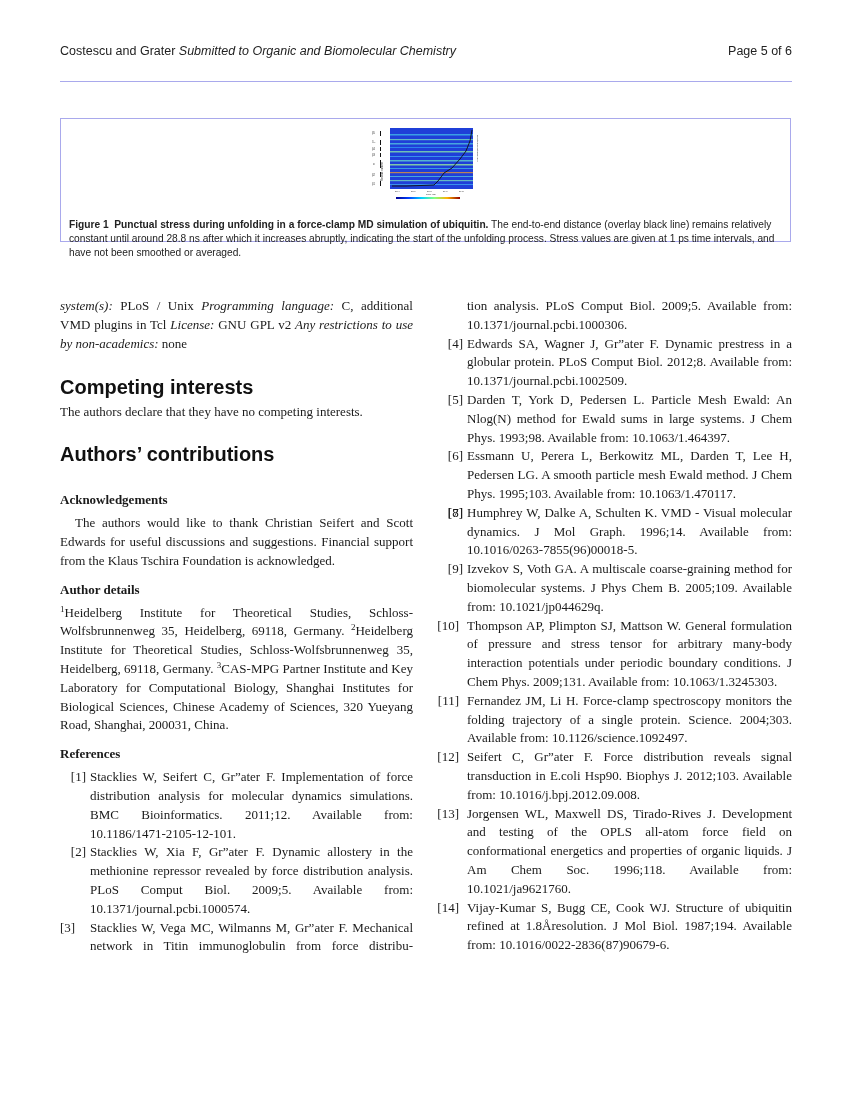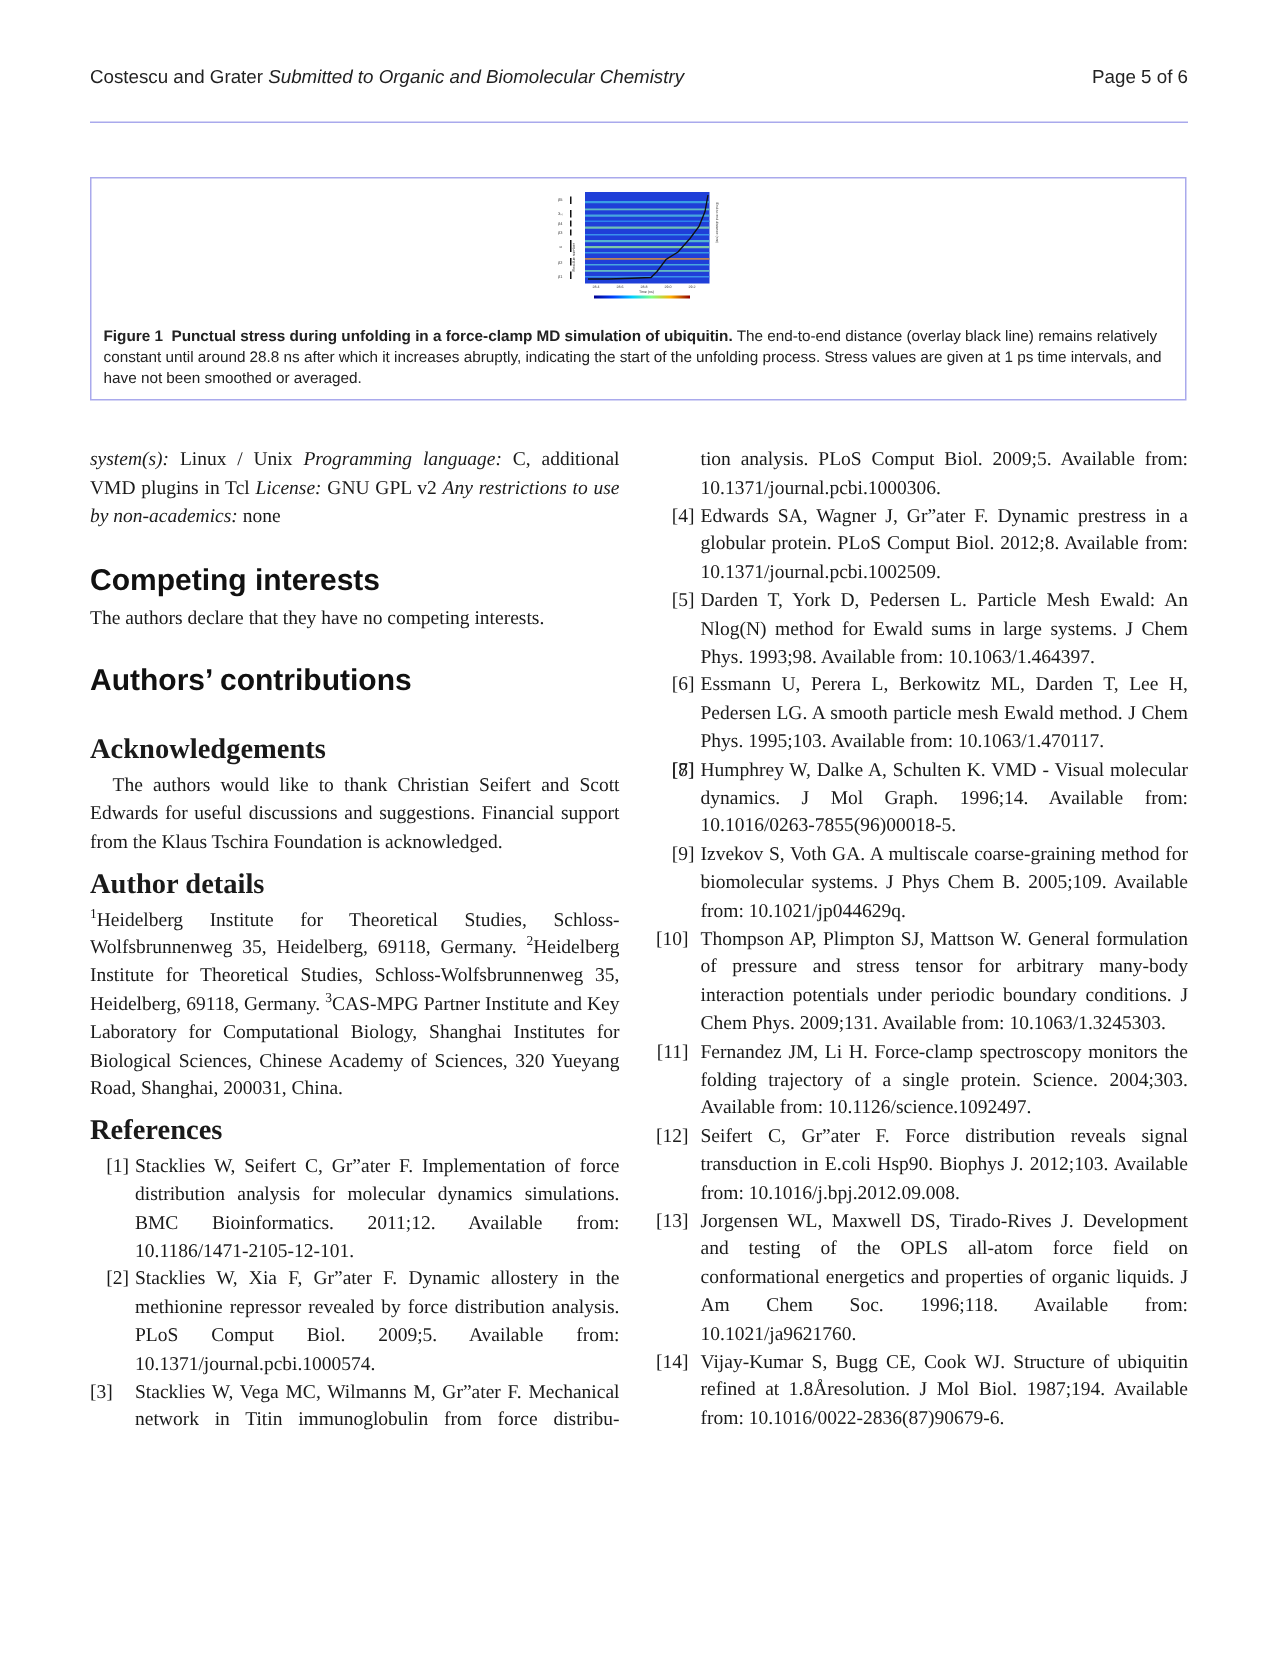--- a/index.html
+++ b/index.html
@@ -3,32 +3,32 @@
 <meta charset="utf-8">
 <style>
   html, body { margin: 0; padding: 0; background: #ffffff; }
   body { width: 851px; height: 1103px; position: relative; overflow: hidden; color: #111; }
   .header { position: absolute; left: 60px; top: 44px; width: 732px; height: 16px; font-family: "Liberation Sans", sans-serif; font-size: 12.5px; color: #222; }
   .header .left { position: absolute; left: 0; top: 0; white-space: nowrap; }
   .header .left i { font-style: italic; margin-top: 36px; }
   .header .right { position: absolute; right: 0; top: 0; white-space: nowrap; }
   .rule { position: absolute; left: 60px; top: 81px; width: 732px; height: 1px; background: #a9a9ec; }
 
-  .figbox { position: absolute; left: 60px; top: 118px; width: 731px; height: 149px; border: 1px solid #a9a9ec; box-sizing: border-box; }
+  .figbox { position: absolute; left: 60px; top: 118px; width: 731px; height: 124px; border: 1px solid #a9a9ec; box-sizing: border-box; }
   .figure { position: absolute; left: 305px; top: 4px; width: 128px; height: 80px; }
   .caption { position: absolute; left: 8px; top: 99px; width: 715px; font-family: "Liberation Sans", sans-serif; font-size: 10.2px; line-height: 14px; color: #222; }
   .caption b { font-weight: bold; }
 
   .col { position: absolute; font-family: "Liberation Serif", serif; font-size: 13px; line-height: 18.8px; color: #1a1a1a; text-align: justify; }
   .col-left { left: 60px; top: 297px; width: 353px; }
   .col-right { left: 437px; top: 297px; width: 355px; }
   .col p { margin: 0; }
   .col i { font-style: italic; }
   h2 { font-family: "Liberation Sans", sans-serif; font-weight: bold; font-size: 20px; margin: 0; line-height: 24px; color: #111; }
-  h3 { font-family: "Liberation Serif", serif; font-weight: bold; font-size: 19px; margin: 0; line-height: 18px; }
+  h3 { font-family: "Liberation Serif", serif; font-weight: bold; font-size: 13px; margin: 0; line-height: 18px; }
   .indent { text-indent: 15px; }
   .ref { position: relative; padding-left: 30px; }
   .ref .num { position: absolute; left: 0; top: 0; width: 26px; text-align: right; }
   .ref .num-wide { left: -4px; }
   sup { font-size: 9px; line-height: 0; vertical-align: super; }
 </style>
 </head>
 <body>
 
 <div class="header">
@@ -96,21 +96,21 @@
         <stop offset="0.8" stop-color="#ffb000"></stop>
         <stop offset="1" stop-color="#900000"></stop>
       </linearGradient>
     </defs>
     <rect x="30" y="74" width="64" height="2" fill="url(#cb)"></rect>
   </svg>
   <div class="caption"><b>Figure 1</b><b>&nbsp;&nbsp;</b><b>Punctual stress during unfolding in a force-clamp MD simulation of ubiquitin.</b><span> The end-to-end distance (overlay black line) remains relatively constant until around 28.8 ns after which it increases abruptly, indicating the start of the unfolding process. Stress values are given at 1 ps time intervals, and have not been smoothed or averaged.</span></div>
 </div>
 
 <div class="col col-left">
-  <p><i>system(s):</i><span> Linux / Unix </span><i>Programming language:</i><span> C, additional VMD plugins in Tcl </span><i>License:</i><span> GNU GPL v2 </span><i>Any restrictions to use by non-academics:</i><span> none</span></p>
+  <p><i>system(s):</i><span> PLoS / Unix </span><i>Programming language:</i><span> C, additional VMD plugins in Tcl </span><i>License:</i><span> GNU GPL v2 </span><i>Any restrictions to use by non-academics:</i><span> none</span></p>
 
   <h2 style="margin-top:22px;">Competing interests</h2>
   <p style="margin-top:4px;">The authors declare that they have no competing interests.</p>
 
   <h2 style="margin-top:20px;">Authors’ contributions</h2>
 
   <h3 style="margin-top:25px;">Acknowledgements</h3>
   <p class="indent" style="margin-top:5px;">The authors would like to thank Christian Seifert and Scott Edwards for useful discussions and suggestions. Financial support from the Klaus Tschira Foundation is acknowledged.</p>
 
   <h3 style="margin-top:10px;">Author details</h3>

